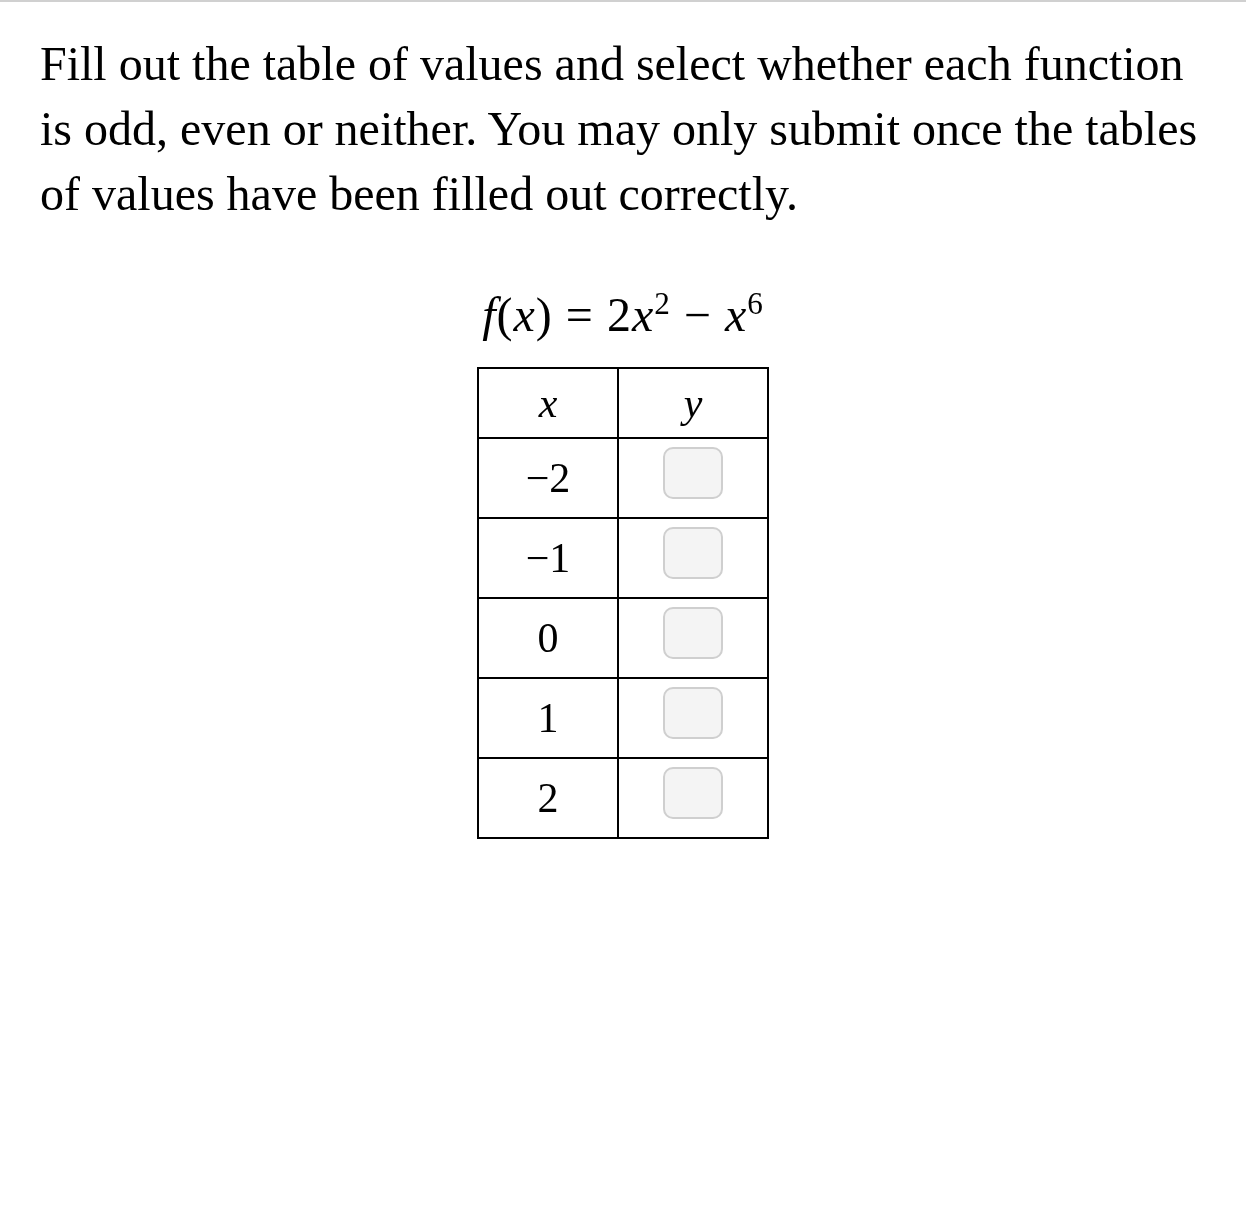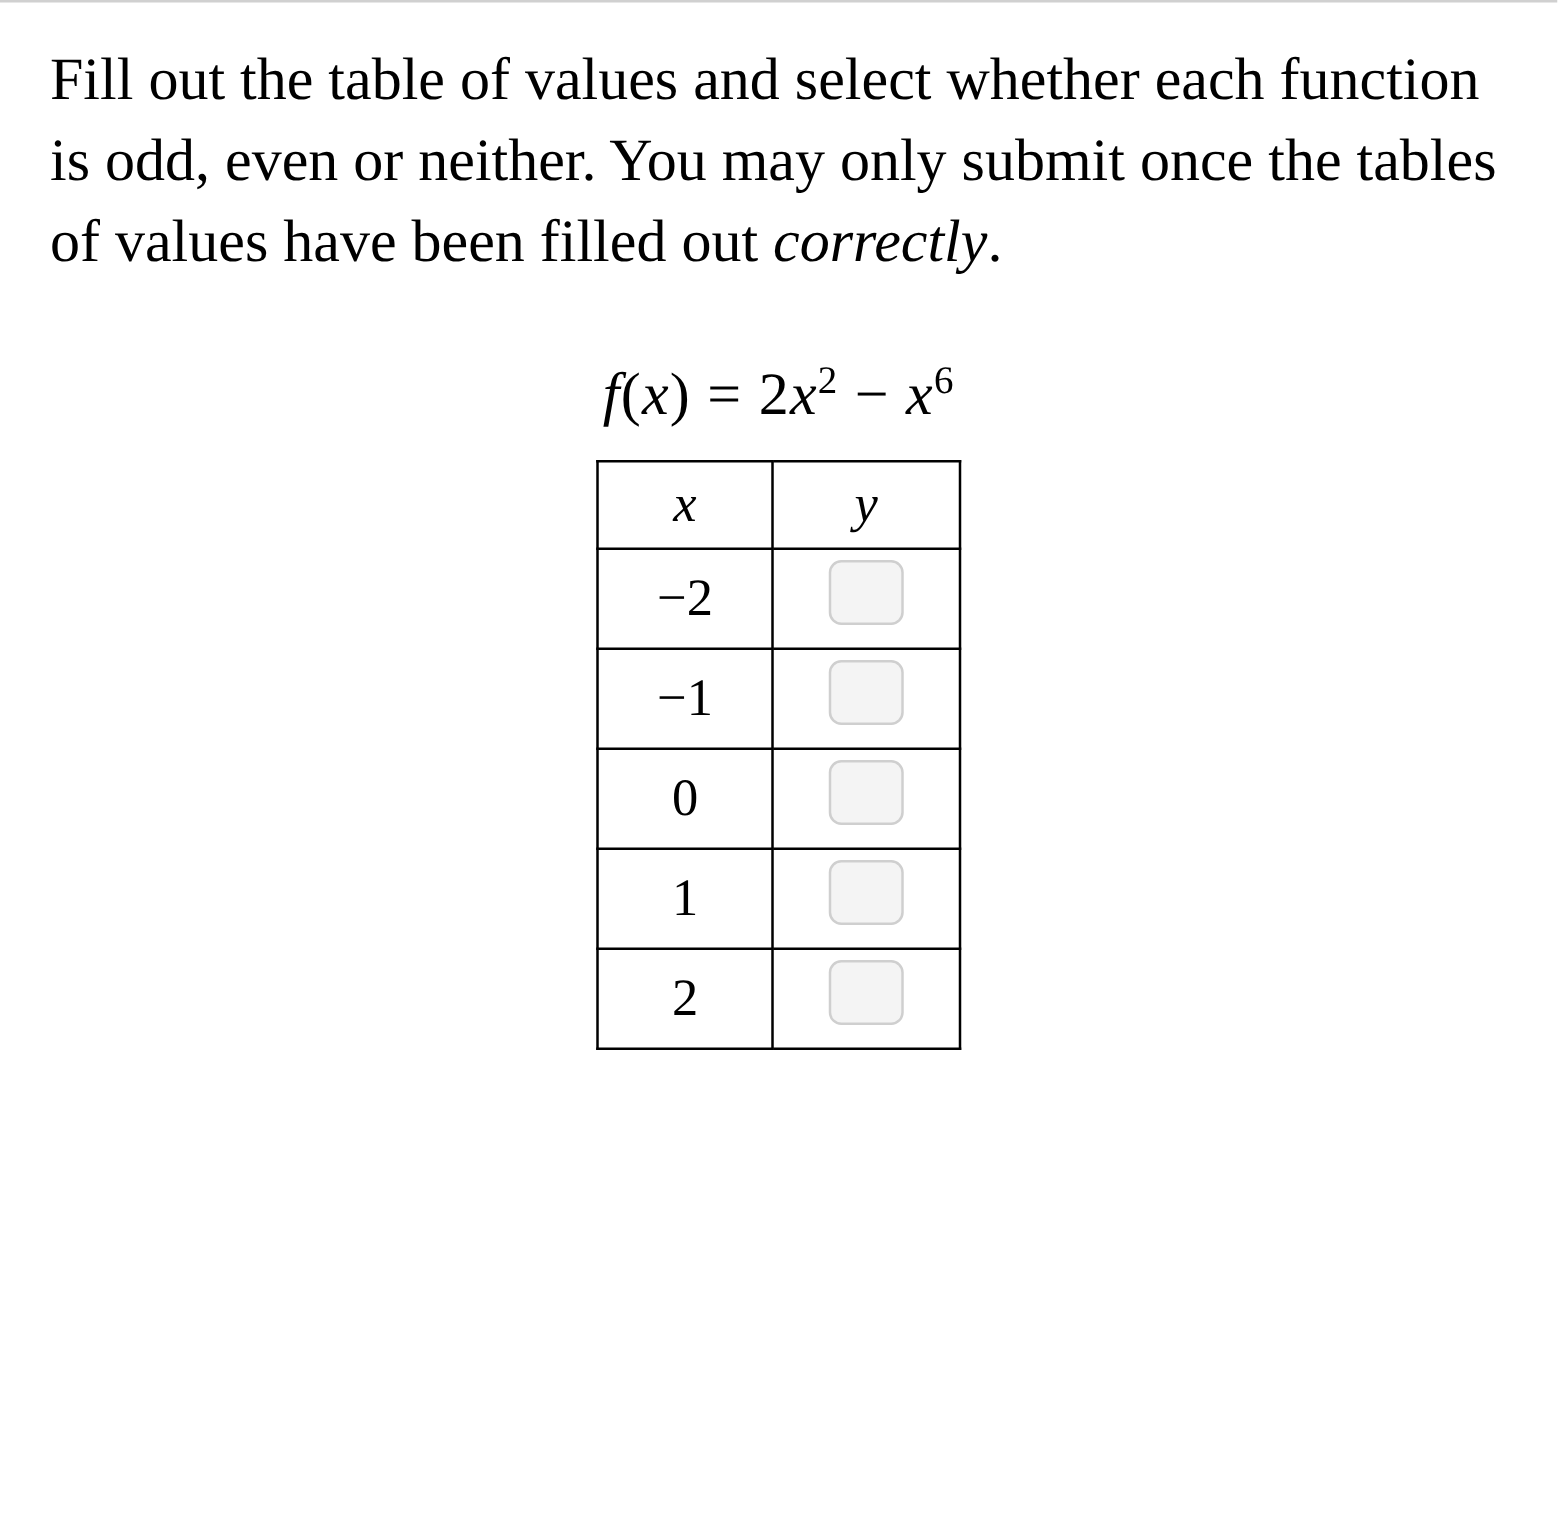--- a/index.html
+++ b/index.html
@@ -16,21 +16,20 @@
       width: 1246px;
       padding: 30px 40px;
       border-top: 2px solid #d0d0d0;
     }
     .instructions {
       font-size: 48px;
       line-height: 1.35;
       margin-bottom: 60px;
     }
     .instructions .italic {
-      font-style: italic;
     }
     .math-section {
       text-align: center;
       margin-top: 40px;
     }
     .equation {
       font-family: 'Times New Roman', serif;
       font-size: 48px;
       margin-bottom: 25px;
       letter-spacing: 1px;

